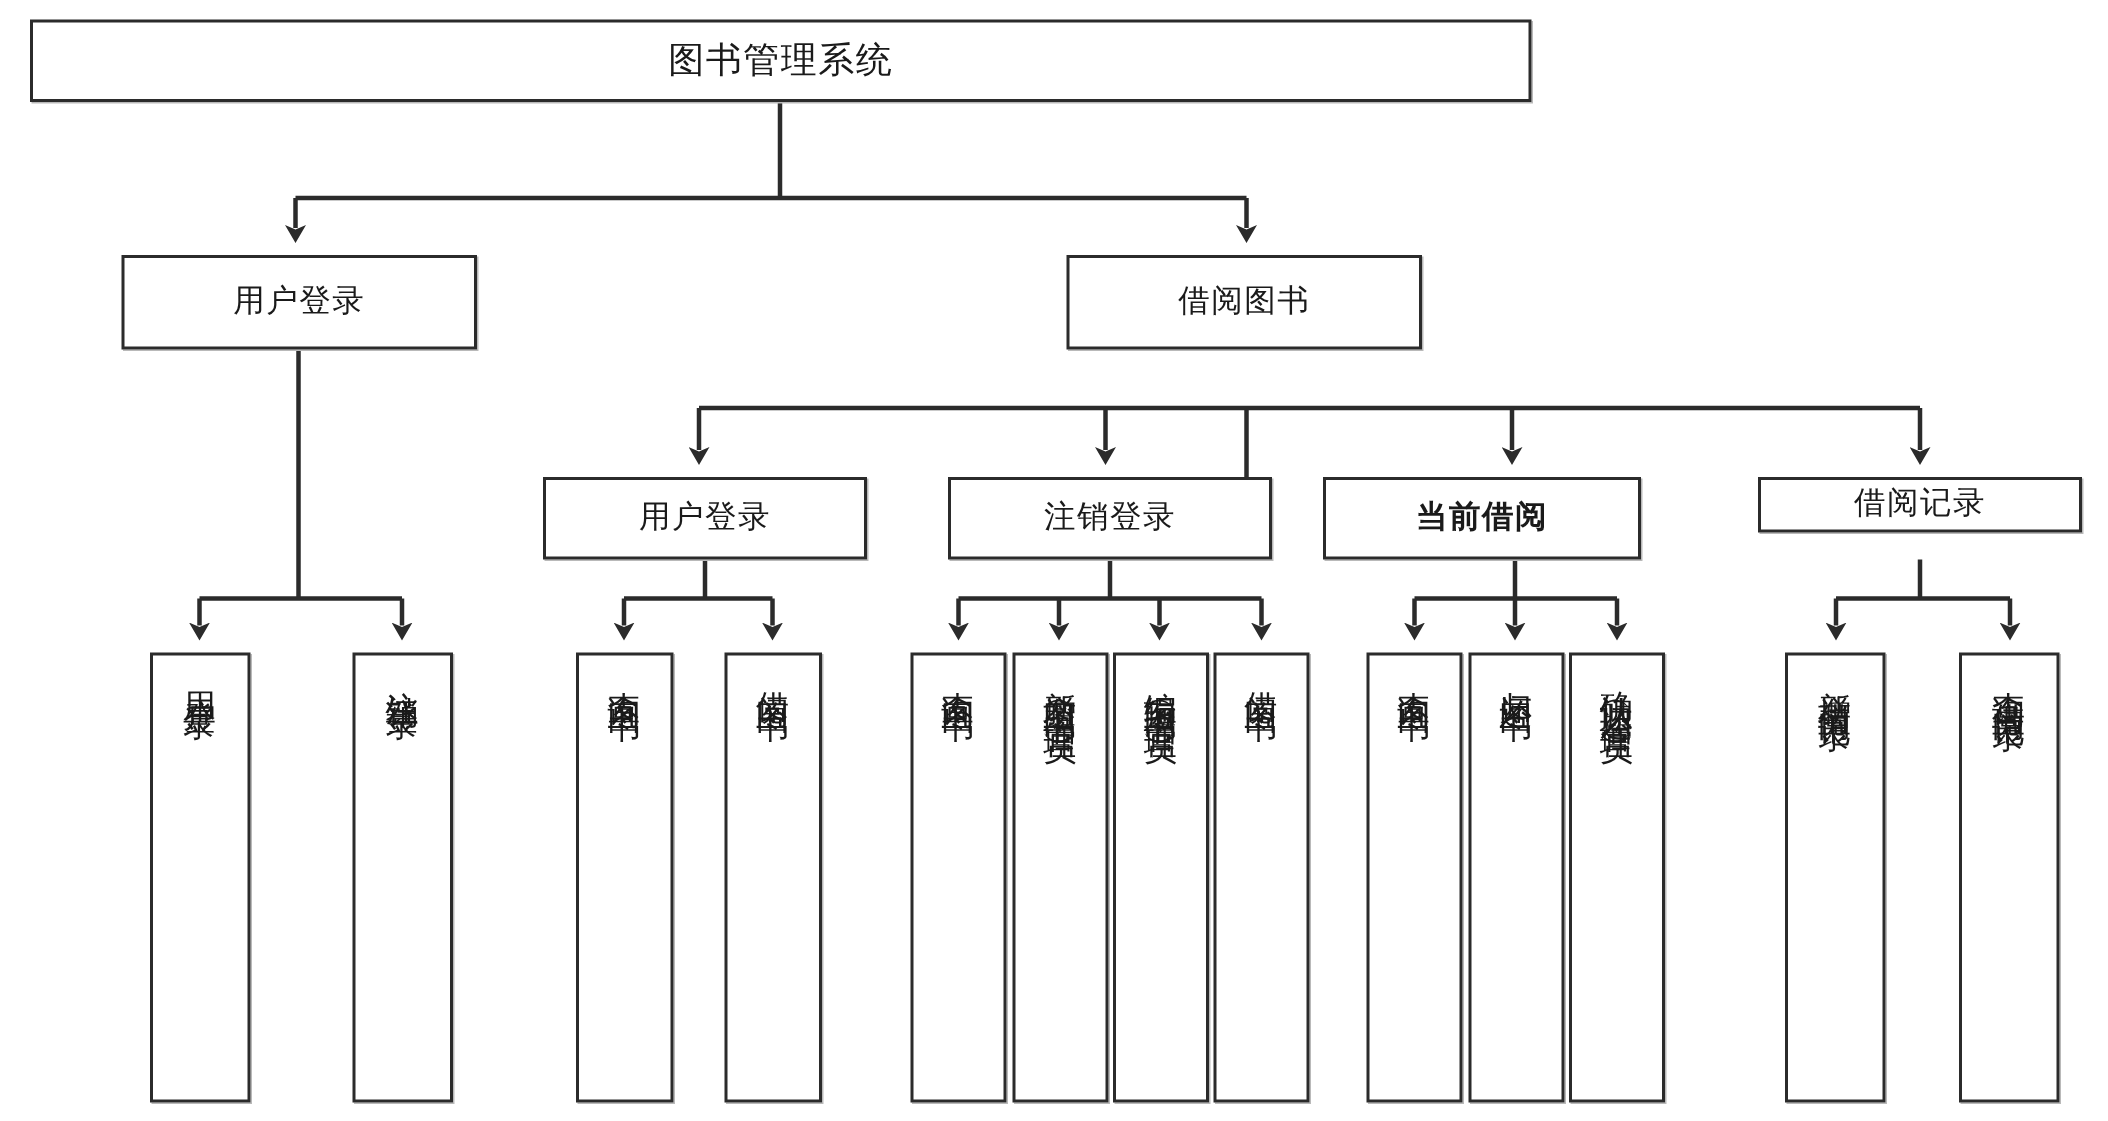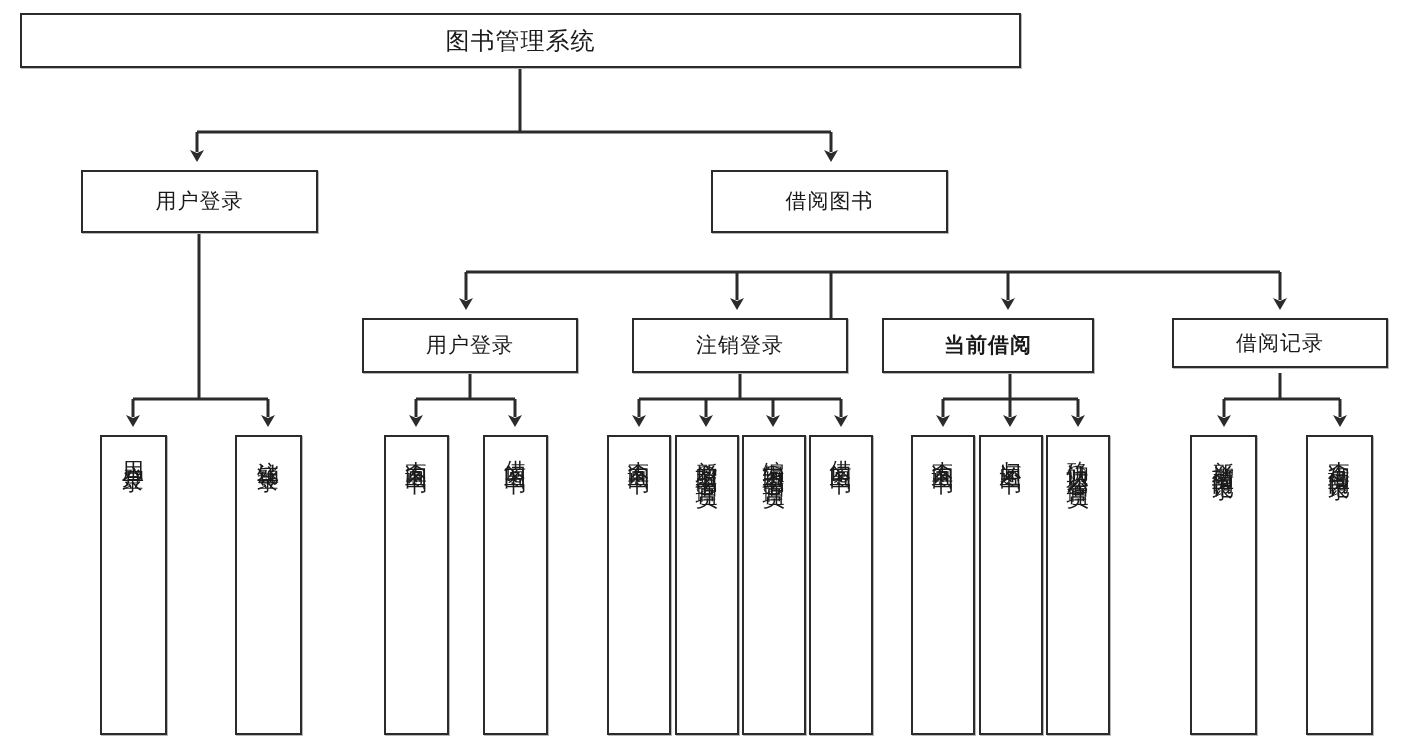--- a/index.html
+++ b/index.html
@@ -96,21 +96,21 @@
 
   <div class="node h" style="left:362px;top:318px;width:216px;height:55px;">
     <span class="lbl">用户登录</span>
   </div>
   <div class="node h" style="left:632px;top:318px;width:216px;height:55px;">
     <span class="lbl">注销登录</span>
   </div>
   <div class="node h" style="left:882px;top:318px;width:212px;height:55px;font-weight:bold;">
     <span class="lbl">当前借阅</span>
   </div>
-  <div class="node h" style="left:1172px;top:318px;width:216px;height:50px;">
+  <div class="node h" style="left:1172px;top:318px;width:216px;height:37px;">
     <span class="lbl">借阅记录</span>
   </div>
 
   <div class="node v" style="left:100px;top:435px;width:67px;height:300px;">
     <span class="lbl">用户登录</span>
   </div>
   <div class="node v" style="left:235px;top:435px;width:67px;height:300px;">
     <span class="lbl">注销登录</span>
   </div>
 

